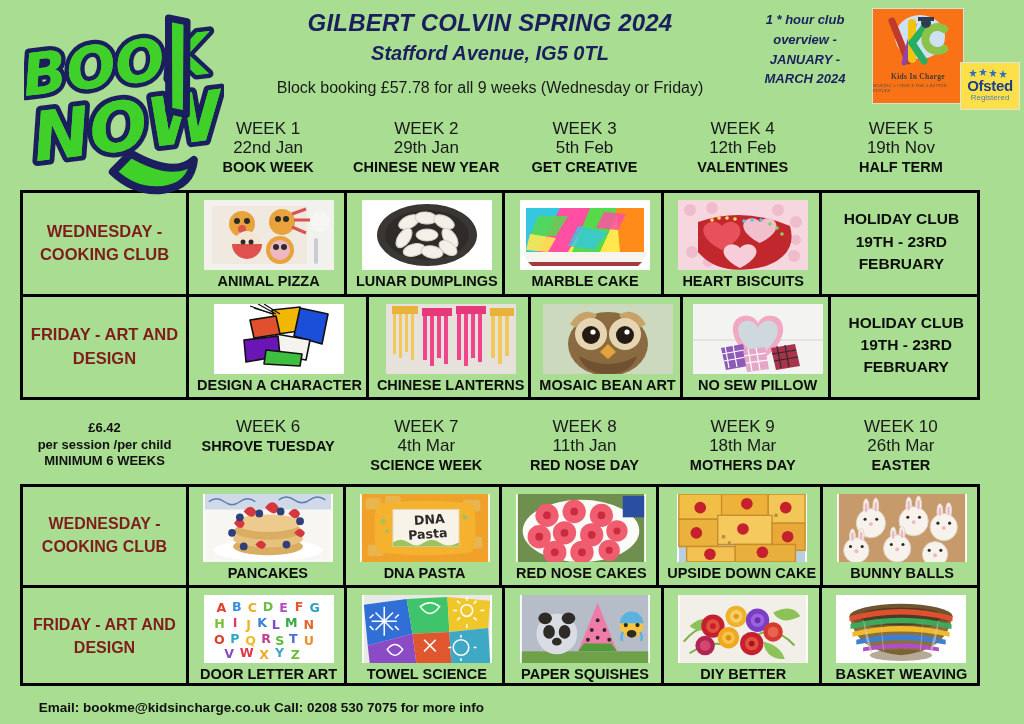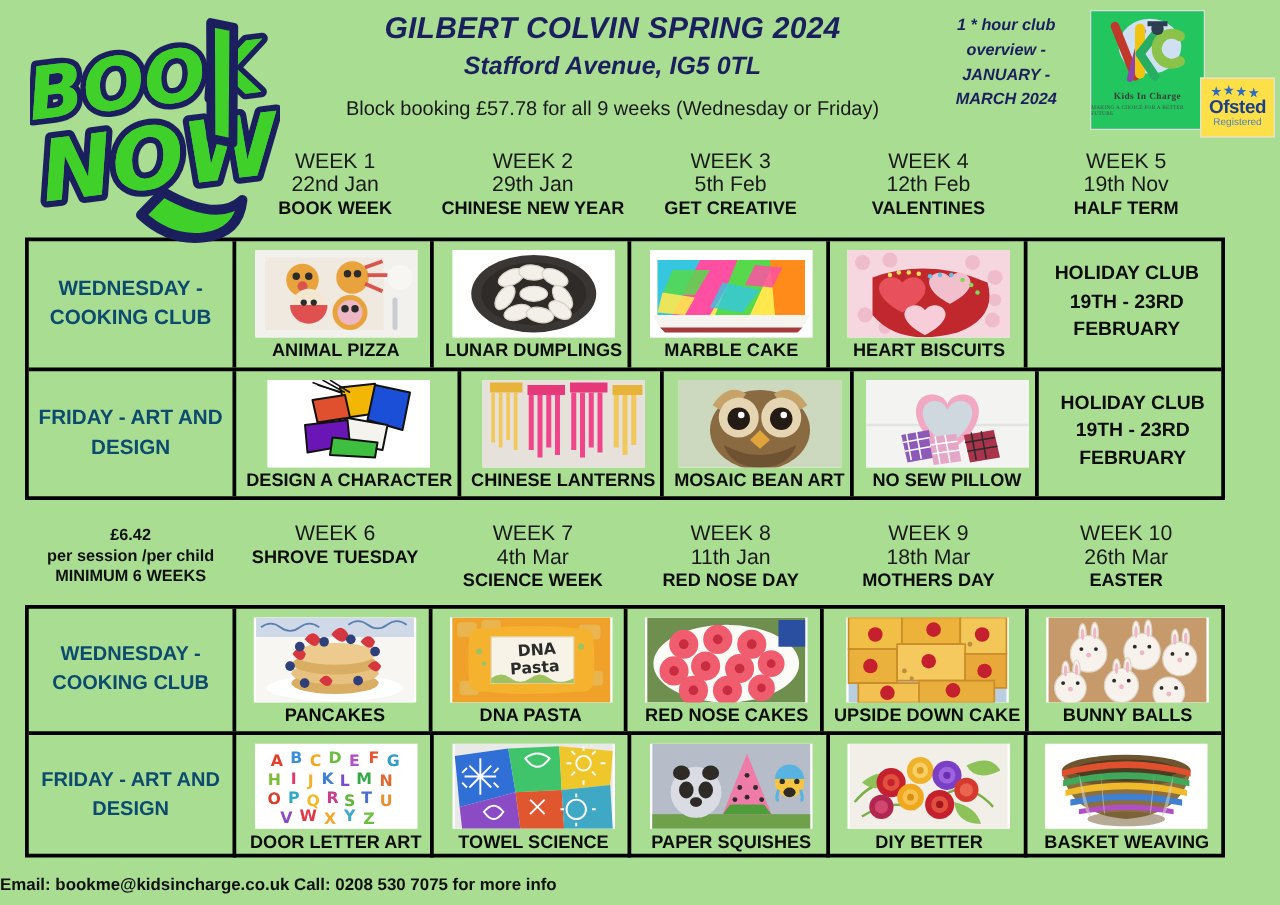--- a/index.html
+++ b/index.html
@@ -38,21 +38,21 @@
 
   .overview-note {
     position: absolute; left: 745px; top: 10px; width: 120px;
     text-align: center; font-size: 13px; font-weight: bold; font-style: italic;
     color: #1c1f5e; line-height: 1.52;
   }
 
   
   .kic-logo {
     position: absolute; left: 872px; top: 8px; width: 92px; height: 96px;
-    background: #22c55e; border: 1px solid #dcdcdc;
+    background: #f97316; border: 1px solid #dcdcdc;
     display: flex; flex-direction: column; align-items: center; justify-content: flex-start;
     padding-top: 4px;
   }
   .kic-logo .mark { width: 72px; height: 58px; }
   .kic-name {
     font-size: 7.5px; font-weight: bold; color: #3b3b3b;
     font-family: "Liberation Serif", serif; margin-top: 1px; letter-spacing: .3px;
   }
   .kic-tag {
     font-size: 4.2px; color: #4a4a4a; letter-spacing: .25px; margin-top: 2px;
@@ -93,21 +93,21 @@
   .grid-1 { top: 190px; height: 210px; }
   .grid-2 { top: 484px; height: 202px; }
 
   .grow { display: flex; flex: 1 1 0; }
   .grid-1 .grow:first-child { border-bottom: 3px solid #000; }
   .grid-2 .grow:first-child { border-bottom: 3px solid #000; }
 
   .daycell {
     width: 166px; flex: 0 0 166px; border-right: 3px solid #000;
     display: flex; align-items: center; justify-content: center;
-    text-align: center; font-size: 16.5px; font-weight: bold; color: #0c4a6e;
+    text-align: center; font-size: 16.5px; font-weight: bold; color: #7f1d1d;
     line-height: 1.42; padding: 0 4px;
   }
   .grid-2 .daycell { font-size: 16px; }
 
   .cell {
     flex: 1 1 0; border-right: 3px solid #000;
     display: flex; flex-direction: column; align-items: center; justify-content: flex-start;
     padding: 7px 4px 3px 8px; position: relative;
   }
   .cell:last-child { border-right: none; }
@@ -125,21 +125,21 @@
     font-size: 15.5px; font-weight: bold; color: #0d0d0d;
     text-align: center; line-height: 1.45;
   }
 
   
   .footer { position: absolute; top: 700px; left: 0; width: 1024px; display: flex; }
   .footer-left {
     width: 540px; text-align: center; font-size: 13.5px; color: #1a1a1a;
   }
   .footer-right {
-    width: 484px; text-align: left; font-size: 13.5px; font-weight: bold; color: #111;
+    width: 484px; text-align: right; font-size: 13.5px; font-weight: bold; color: #111;
   }
 </style>
 </head>
 <body>
 
 <div class="page">
 
   <div class="booknow">
     <svg viewBox="0 0 200 195">
       <g transform="rotate(-7 100 95)">

